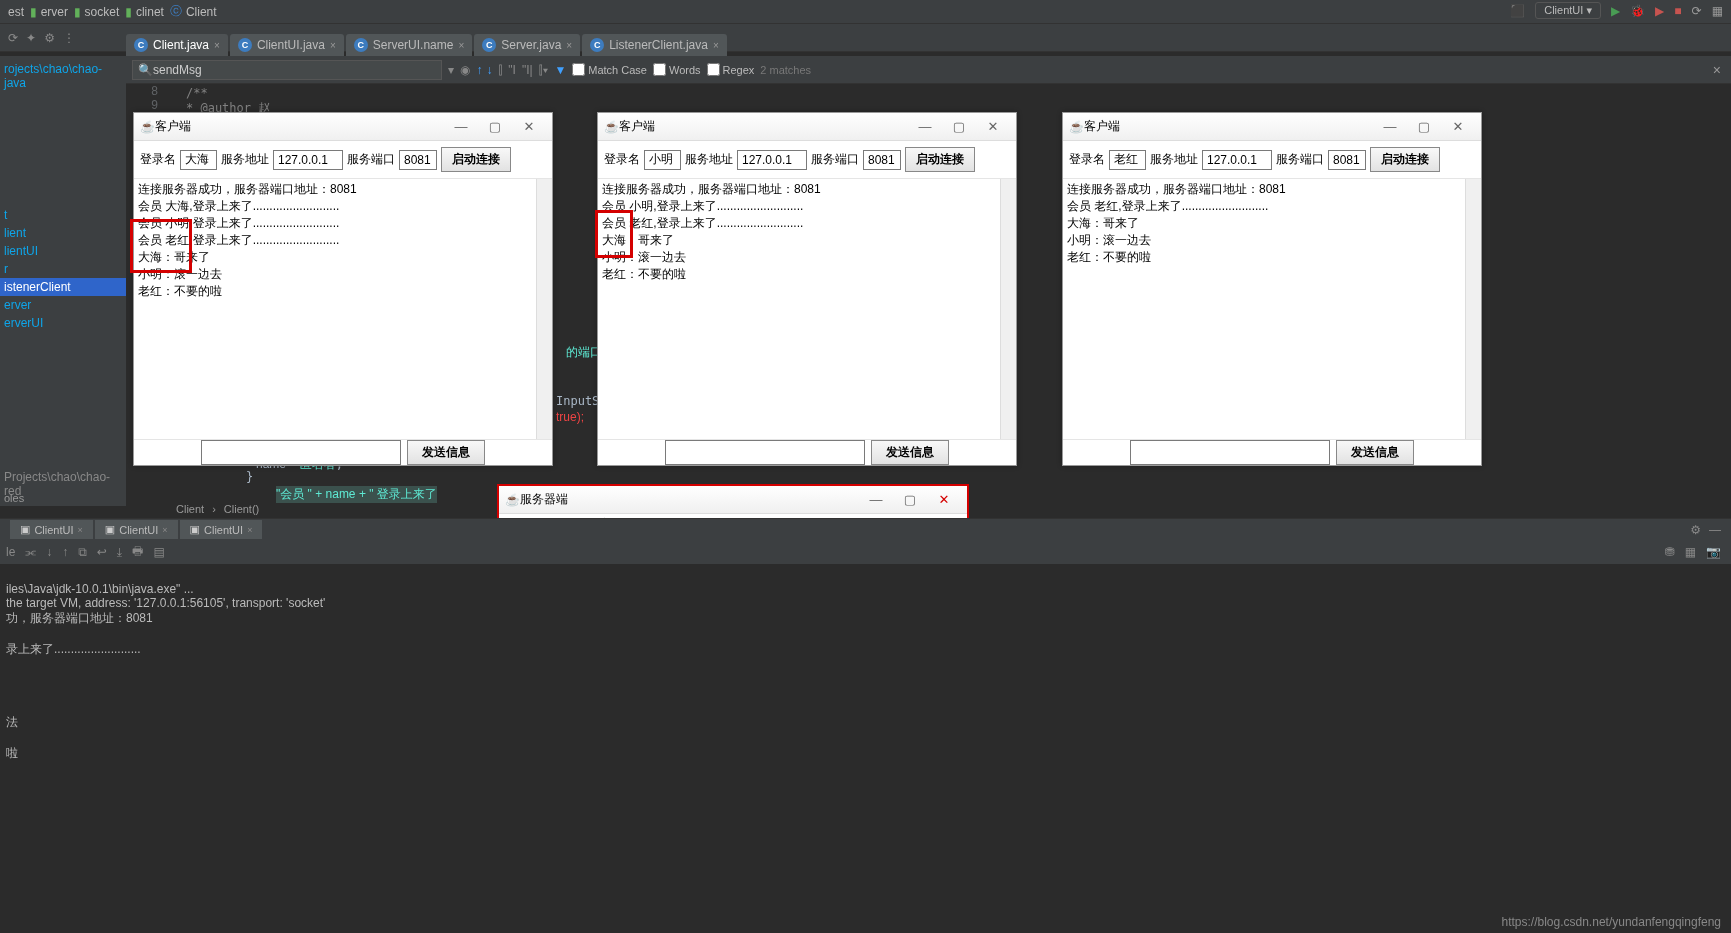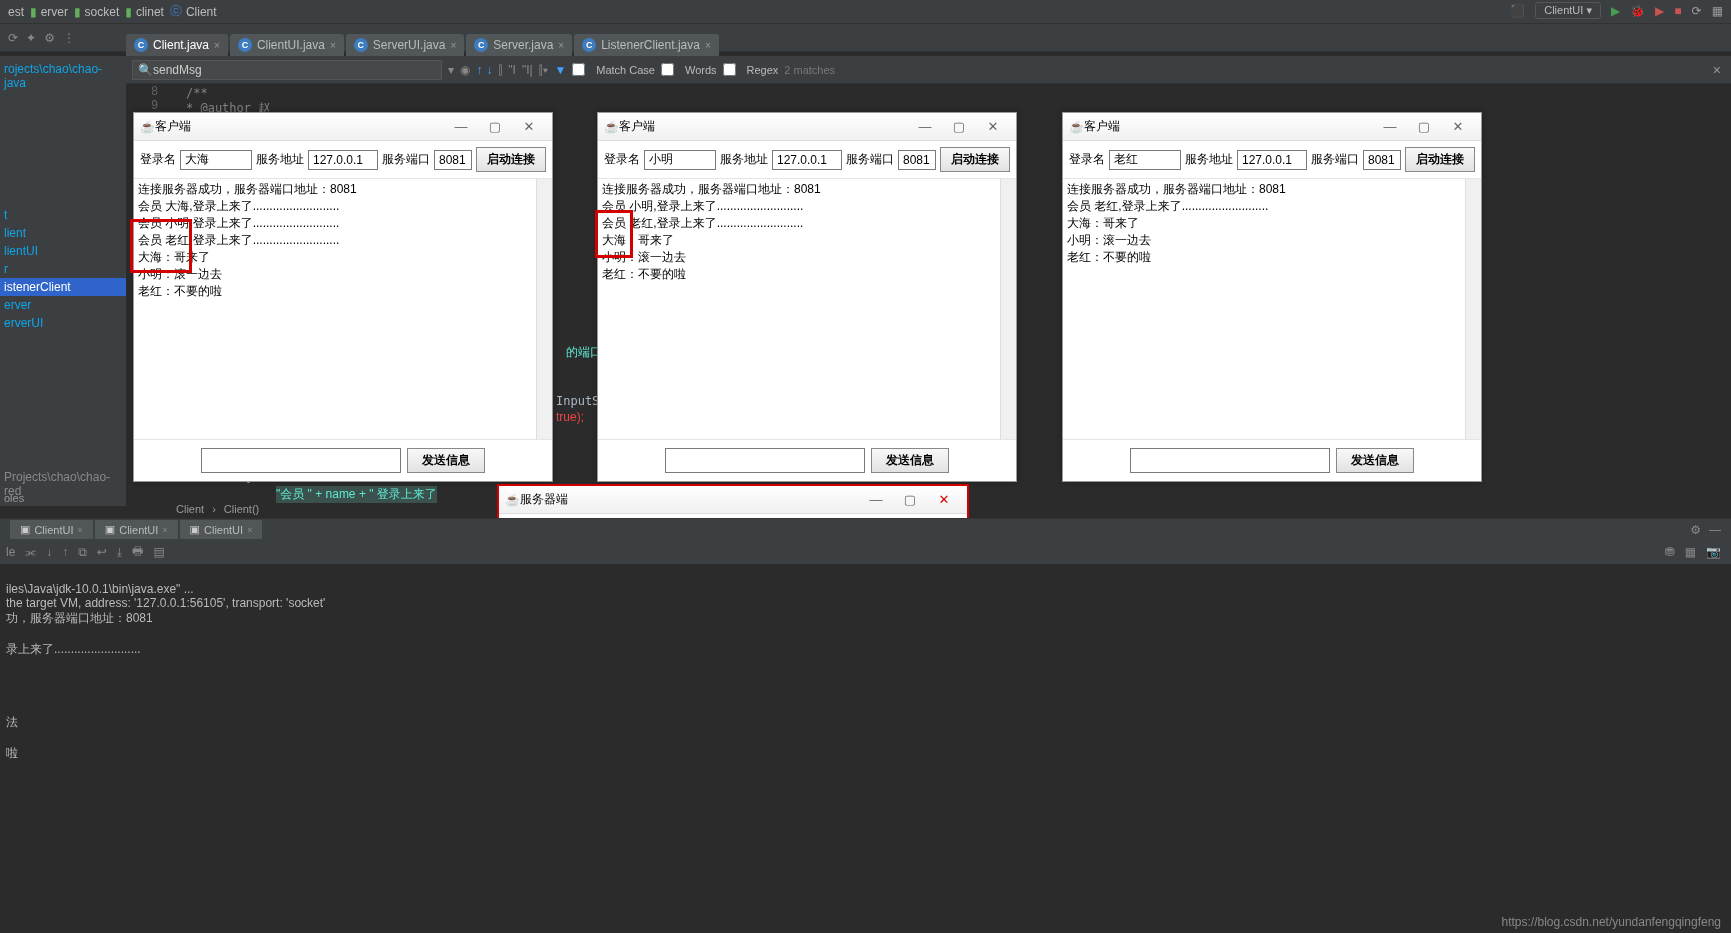--- a/index.html
+++ b/index.html
@@ -24,21 +24,21 @@
 .tab { background:#515658; color:#bbb; padding:4px 8px; margin-right:2px; border-radius:3px 3px 0 0; font-size:12px; display:flex; align-items:center; gap:5px; }
 .tab.active { background:#4e5254; color:#fff; }
 .tab .c-icon { background:#3d7cbf; color:#fff; border-radius:50%; width:14px; height:14px; display:inline-flex; align-items:center; justify-content:center; font-size:9px; font-weight:bold; }
 .tab .close-x { color:#999; font-size:10px; }
 
 
 .find-bar { position:absolute; left:126px; top:56px; right:0; height:28px; background:#3c3f41; display:flex; align-items:center; padding:0 6px; gap:6px; border-bottom:1px solid #323232; }
 .find-bar input { background:#45494a; border:1px solid #555; color:#ccc; padding:2px 20px 2px 20px; width:310px; font-size:12px; }
 .find-bar .search-icon { position:absolute; left:12px; color:#888; }
 .find-bar .nav-arrows { display:flex; gap:4px; color:#40a0ff; }
-.find-bar .check { display:flex; align-items:center; gap:11px; color:#bbb; font-size:11px; }
+.find-bar .check { display:flex; align-items:center; gap:3px; color:#bbb; font-size:11px; }
 .find-bar .check input { width:auto; padding:0; }
 .find-bar .matches { color:#787878; font-size:11px; }
 .find-bar .close-find { position:absolute; right:10px; color:#999; font-size:14px; cursor:pointer; }
 
 
 .file-tree { position:absolute; left:0; top:56px; width:126px; background:#3c3f41; height:450px; padding-top:150px; }
 .file-tree .item { padding:2px 4px; color:#0ea5e9; font-size:12px; }
 .file-tree .item.sel { background:#2f65ca; color:#fff; }
 .file-tree .ext-lib { color:#888; padding:4px; }
 
@@ -51,27 +51,27 @@
 .str { color:#5eead4; }
 
 
 .client-win { position:absolute; background:#fff; border:1px solid #999; box-shadow:0 0 5px rgba(0,0,0,0.3); }
 .title-bar { height:28px; background:linear-gradient(#fff,#f0f0f0); display:flex; align-items:center; padding:0 6px; border-bottom:1px solid #ddd; }
 .title-bar .title { flex:1; color:#000; font-size:12px; }
 .title-bar .win-btn { width:34px; text-align:center; color:#666; cursor:pointer; font-size:13px; }
 .conn-row { padding:6px; display:flex; align-items:center; gap:4px; border-bottom:1px solid #e5e5e5; }
 .conn-row label { color:#000; font-size:12px;text-align:right; }
 .conn-row input { border:1px solid #7a7a7a; padding:2px 4px; font-size:12px; }
-.conn-row input.name { width:72px; }
+.conn-row input.name { width:37px; }
 .conn-row input.addr { width:70px; }
 .conn-row input.port { width:38px; }
 .conn-row button { background:linear-gradient(#f8f8f8,#e2e2e2); border:1px solid #888; padding:3px 10px; font-size:12px; font-weight:bold; cursor:pointer;font-family:Liberation Serif, serif; }
 .msg-area { background:#fff; color:#000; font-size:12px; padding:2px 4px; height:260px; overflow:hidden; white-space:pre-line; font-family:Arial,sans-serif; position:relative; }
 .msg-area .scrollbar { position:absolute; right:0; top:0; width:16px; height:100%; background:#f0f0f0; border-left:1px solid #ddd; }
-.send-row { padding:8px; display:flex; justify-content:center; gap:6px; border-top:1px solid #e5e5e5; }
+.send-row { display:flex; justify-content:center; gap:6px; border-top:1px solid #e5e5e5; }
 .send-row input { border:1px solid #7a7a7a; padding:2px; width:200px; font-size:12px; }
 .send-row button { background:linear-gradient(#f8f8f8,#e2e2e2); border:1px solid #888; padding:3px 14px; font-size:12px; font-weight:bold; cursor:pointer; }
 
 
 .server-win { position:absolute; background:#fff; border:2px solid #d40000; }
 .server-win .title-bar { border-bottom:1px solid #ddd; }
 .server-msg { background:#fff; color:#000; font-size:12px; padding:2px 4px; height:220px; white-space:pre-line; overflow:hidden; }
 .server-win .h-scroll { height:16px; background:#f0f0f0; border-top:1px solid #ddd; display:flex; align-items:center; }
 .server-win .h-scroll .track { flex:1; height:14px; position:relative; }
 .server-win .h-scroll .thumb { position:absolute; left:30%; width:40%; height:14px; background:#cdcdcd; }
@@ -152,21 +152,21 @@
       <span>Client.java</span>
       <span class="close-x">×</span>
     </div>
   <div class="tab">
       <span class="c-icon">C</span>
       <span>ClientUI.java</span>
       <span class="close-x">×</span>
     </div>
   <div class="tab">
       <span class="c-icon">C</span>
-      <span>ServerUI.java</span>
+      <span>ServerUI.name</span>
       <span class="close-x">×</span>
     </div>
   <div class="tab">
       <span class="c-icon">C</span>
       <span>Server.java</span>
       <span class="close-x">×</span>
     </div>
   <div class="tab">
       <span class="c-icon">C</span>
       <span>ListenerClient.java</span>

